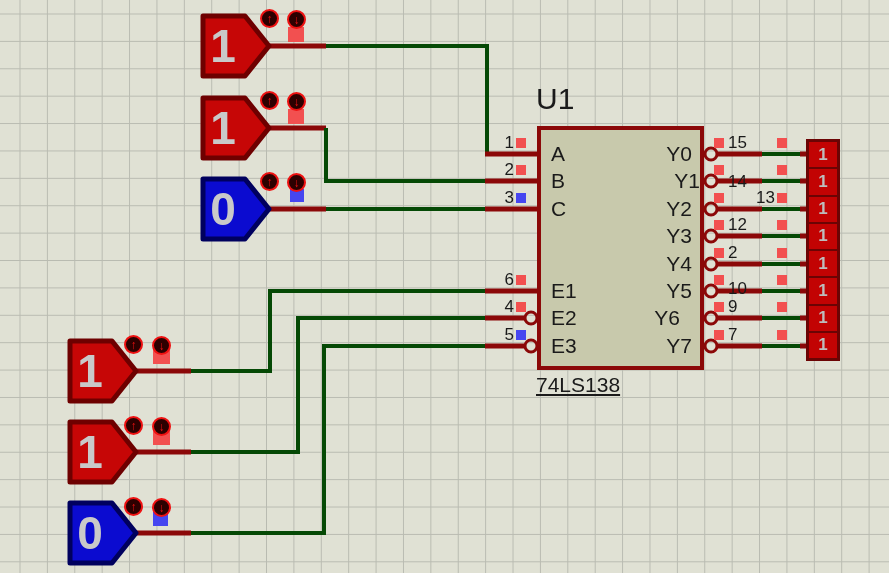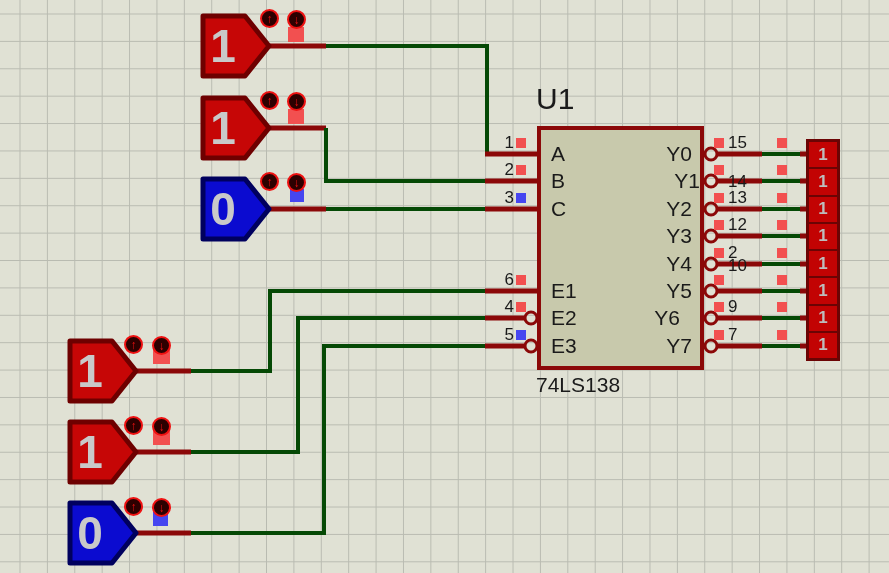--- a/index.html
+++ b/index.html
@@ -26,21 +26,21 @@
   .wg{stroke:var(--wire-green);stroke-width:4;fill:none;}
   .wr{stroke:var(--wire-red);stroke-width:5;fill:none;}
   .bub{stroke:var(--wire-red);stroke-width:3;fill:none;}
   .chip{
     position:absolute;left:537px;top:126px;width:167px;height:244px;box-sizing:border-box;
     background:var(--chip-fill);border:4px solid var(--chip-border);z-index:2;
   }
   .clabel{position:absolute;font-size:21px;line-height:26px;color:var(--text);white-space:nowrap;}
   .clabel.r{text-align:right;width:44px;}
   .ref{position:absolute;left:536px;top:82px;font-size:30px;color:var(--text);z-index:3;}
-  .part{position:absolute;left:536px;top:373px;font-size:21px;color:var(--text);z-index:3;}
+  .part{position:absolute;left:536px;top:373px;font-size:21px;color:var(--text);z-index:3;text-decoration:underline;}
   .pnum{position:absolute;font-size:17px;line-height:18px;color:var(--text);z-index:3;white-space:nowrap;}
   .pnum.l{width:20px;text-align:right;}
   .sq{position:absolute;width:10px;height:10px;z-index:4;}
   .sq.high{background:var(--state-high);}
   .sq.low{background:var(--state-low);}
   .isq{position:absolute;z-index:3;}
   .isq.high{background:var(--state-high);}
   .isq.low{background:var(--state-low);}
   .pent{position:absolute;z-index:3;}
   .pent polygon{stroke-linejoin:round;}
@@ -190,24 +190,24 @@
   <div class="pnum l" style="left:494px;top:326px">5</div>
   <div class="sq high" style="left:516px;top:138px"></div>
   <div class="sq high" style="left:516px;top:165px"></div>
   <div class="sq low" style="left:516px;top:193px"></div>
   <div class="sq high" style="left:516px;top:275px"></div>
   <div class="sq high" style="left:516px;top:302px"></div>
   <div class="sq low" style="left:516px;top:330px"></div>
 
   <div class="pnum" style="left:728px;top:134px">15</div>
   <div class="pnum" style="left:728px;top:173px">14</div>
-  <div class="pnum" style="left:728px;top:189px">13</div>
+  <div class="pnum" style="left:756px;top:189px">13</div>
   <div class="pnum" style="left:728px;top:216px">12</div>
   <div class="pnum" style="left:728px;top:244px">2</div>
-  <div class="pnum" style="left:728px;top:257px">10</div>
+  <div class="pnum" style="left:728px;top:280px">10</div>
   <div class="pnum" style="left:728px;top:298px">9</div>
   <div class="pnum" style="left:728px;top:326px">7</div>
   <div class="sq high" style="left:714px;top:138px"></div>
   <div class="sq high" style="left:714px;top:165px"></div>
   <div class="sq high" style="left:714px;top:193px"></div>
   <div class="sq high" style="left:714px;top:220px"></div>
   <div class="sq high" style="left:714px;top:248px"></div>
   <div class="sq high" style="left:714px;top:275px"></div>
   <div class="sq high" style="left:714px;top:302px"></div>
   <div class="sq high" style="left:714px;top:330px"></div>

